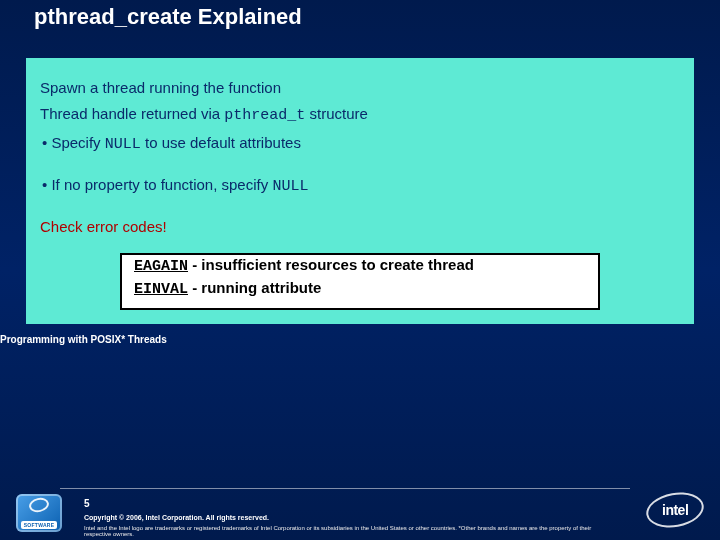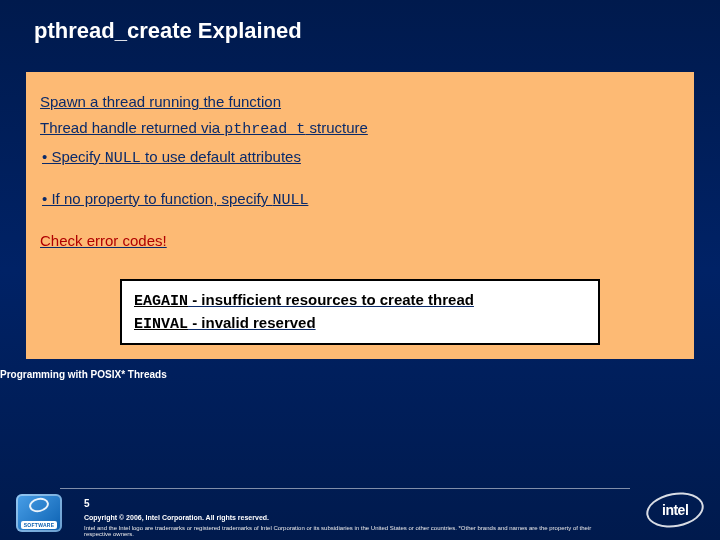--- a/index.html
+++ b/index.html
@@ -7,45 +7,44 @@
   body {
     background: #001a4d;
     background: linear-gradient(to bottom, #001a4d 0%, #002266 50%, #001a4d 100%);
     font-family: Verdana, Arial, sans-serif;
     position: relative;
   }
   .slide-title {
     color: #ffffff;
     font-size: 22px;
     font-weight: bold;
-    padding: 18px 0 0 34px;
+    padding: 4px 0 0 34px;
   }
   .content {
-    background: #fdba74;
+    background: #5eead4;
     margin: 28px 26px 0 26px;
     padding: 14px 14px 14px 14px;
     color: #0a2a6a;
     font-size: 15px;
     line-height: 1.35;
-    text-decoration: underline;
   }
   .content p { margin: 6px 0; }
   .bullet { padding-left: 2px; }
   .mono { font-family: "Courier New", monospace; margin-top: 16px; }
   .err { color: #b00000; }
   .error-box {
     background: #ffffff;
     border: 2px solid #000000;
     color: #000000;
     font-family: Arial, sans-serif;
     font-size: 15px;
     font-weight: bold;
-    margin: 28px auto 0 auto;
+    margin: 16px auto 0 auto;
     width: 480px;
-    padding: 9px 12px 8px 12px;
+    padding: 0 12px 8px 12px;
     line-height: 1.35;
   }
   .error-box .code {
     font-family: "Courier New", monospace;
     text-decoration: underline;
   }
   .footer-title {
     color: #ffffff;
     font-size: 10px;
     font-weight: bold;
@@ -172,21 +171,21 @@
     <span>• If no property to function, specify </span><span class="mono">NULL</span>
   </p>
   <div class="spacer-sm"></div>
   <p class="err">Check error codes!</p>
 
   <div class="error-box">
     <div>
       <span class="code">EAGAIN</span><span> - insufficient resources to create thread</span>
     </div>
     <div>
-      <span class="code">EINVAL</span><span> - invalid reserved</span>
+      <span class="code">EINVAL</span><span> - running attribute</span>
     </div>
   </div>
 </div>
 
 <div class="footer-title">Programming with POSIX* Threads</div>
 
 <div class="footer-bar">
   <div class="line"></div>
   <div class="pageno">5</div>
   <div class="cp">Copyright © 2006, Intel Corporation. All rights reserved.</div>

